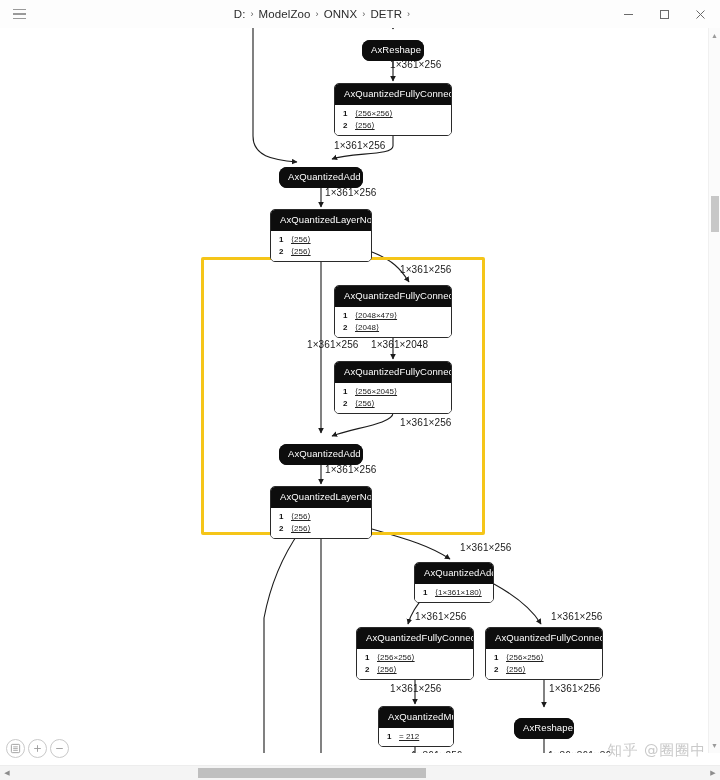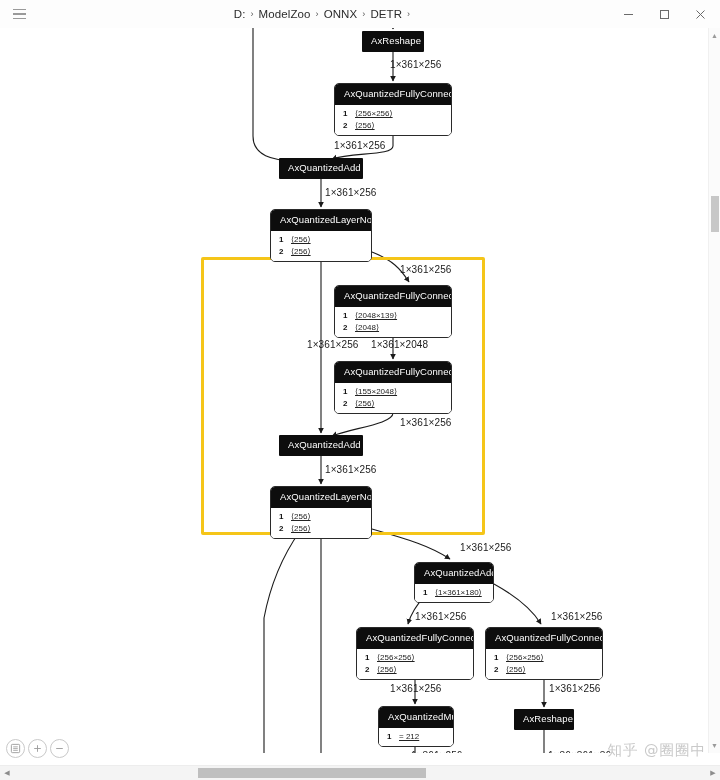--- a/index.html
+++ b/index.html
@@ -73,21 +73,22 @@
     color: #ffffff;
     font-size: 9.5px;
     line-height: 1;
     padding: 5px 9px 6px 9px;
     white-space: nowrap;
     letter-spacing: .1px;
   }
   .node.simple {
     border: none;
     background: #0d0d0d;
-    border-radius: 1px;
+    border-radius: 8px;
+    margin-top: 9px;
   }
   .node.simple .hdr {
     border-radius: 5px;
     text-align: center;
   }
   .node .body { padding: 3px 0 3px 0; background: #fff; }
   .attr {
     display: flex; align-items: baseline;
     font-size: 8px; color: #111;
     padding: 1.5px 8px; white-space: nowrap;
@@ -319,34 +320,34 @@
               <span class="k">2</span>
               <span class="v">⟨256⟩</span>
             </div>
           </div>
         </div>
         <div class="node" style="left: 334px; top: 257px; width: 118px;">
           <div class="hdr">AxQuantizedFullyConnected</div>
           <div class="body">
             <div class="attr">
               <span class="k">1</span>
-              <span class="v">⟨2048×139⟩</span>
+              <span class="v">⟨2048×479⟩</span>
             </div>
             <div class="attr">
               <span class="k">2</span>
               <span class="v">⟨2048⟩</span>
             </div>
           </div>
         </div>
         <div class="node" style="left: 334px; top: 333px; width: 118px;">
           <div class="hdr">AxQuantizedFullyConnected</div>
           <div class="body">
             <div class="attr">
               <span class="k">1</span>
-              <span class="v">⟨155×2048⟩</span>
+              <span class="v">⟨256×2045⟩</span>
             </div>
             <div class="attr">
               <span class="k">2</span>
               <span class="v">⟨256⟩</span>
             </div>
           </div>
         </div>
         <div class="node simple" style="left: 279px; top: 407px; width: 84px;">
           <div class="hdr">AxQuantizedAdd</div>
         </div>

